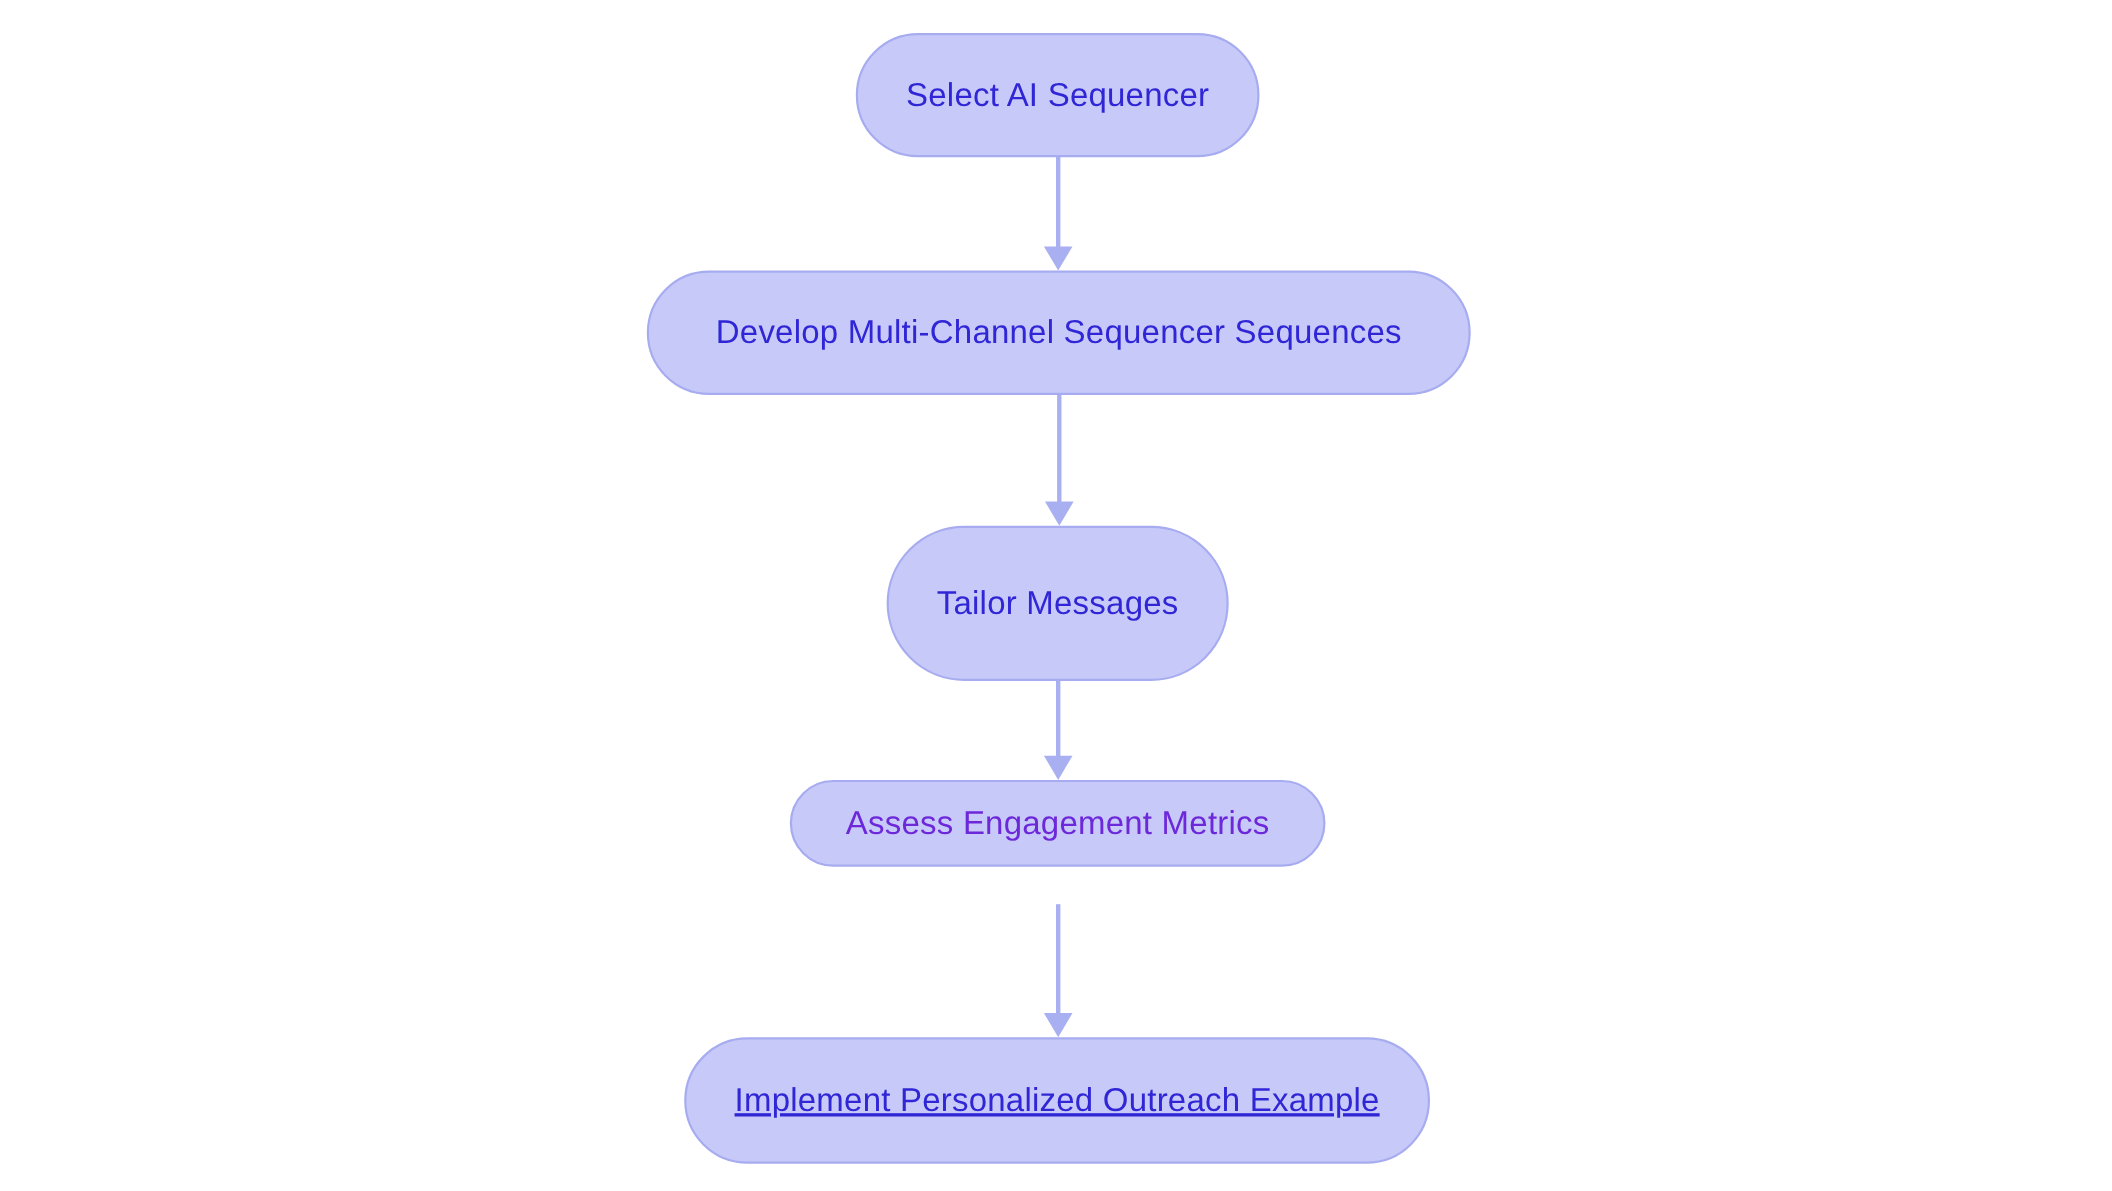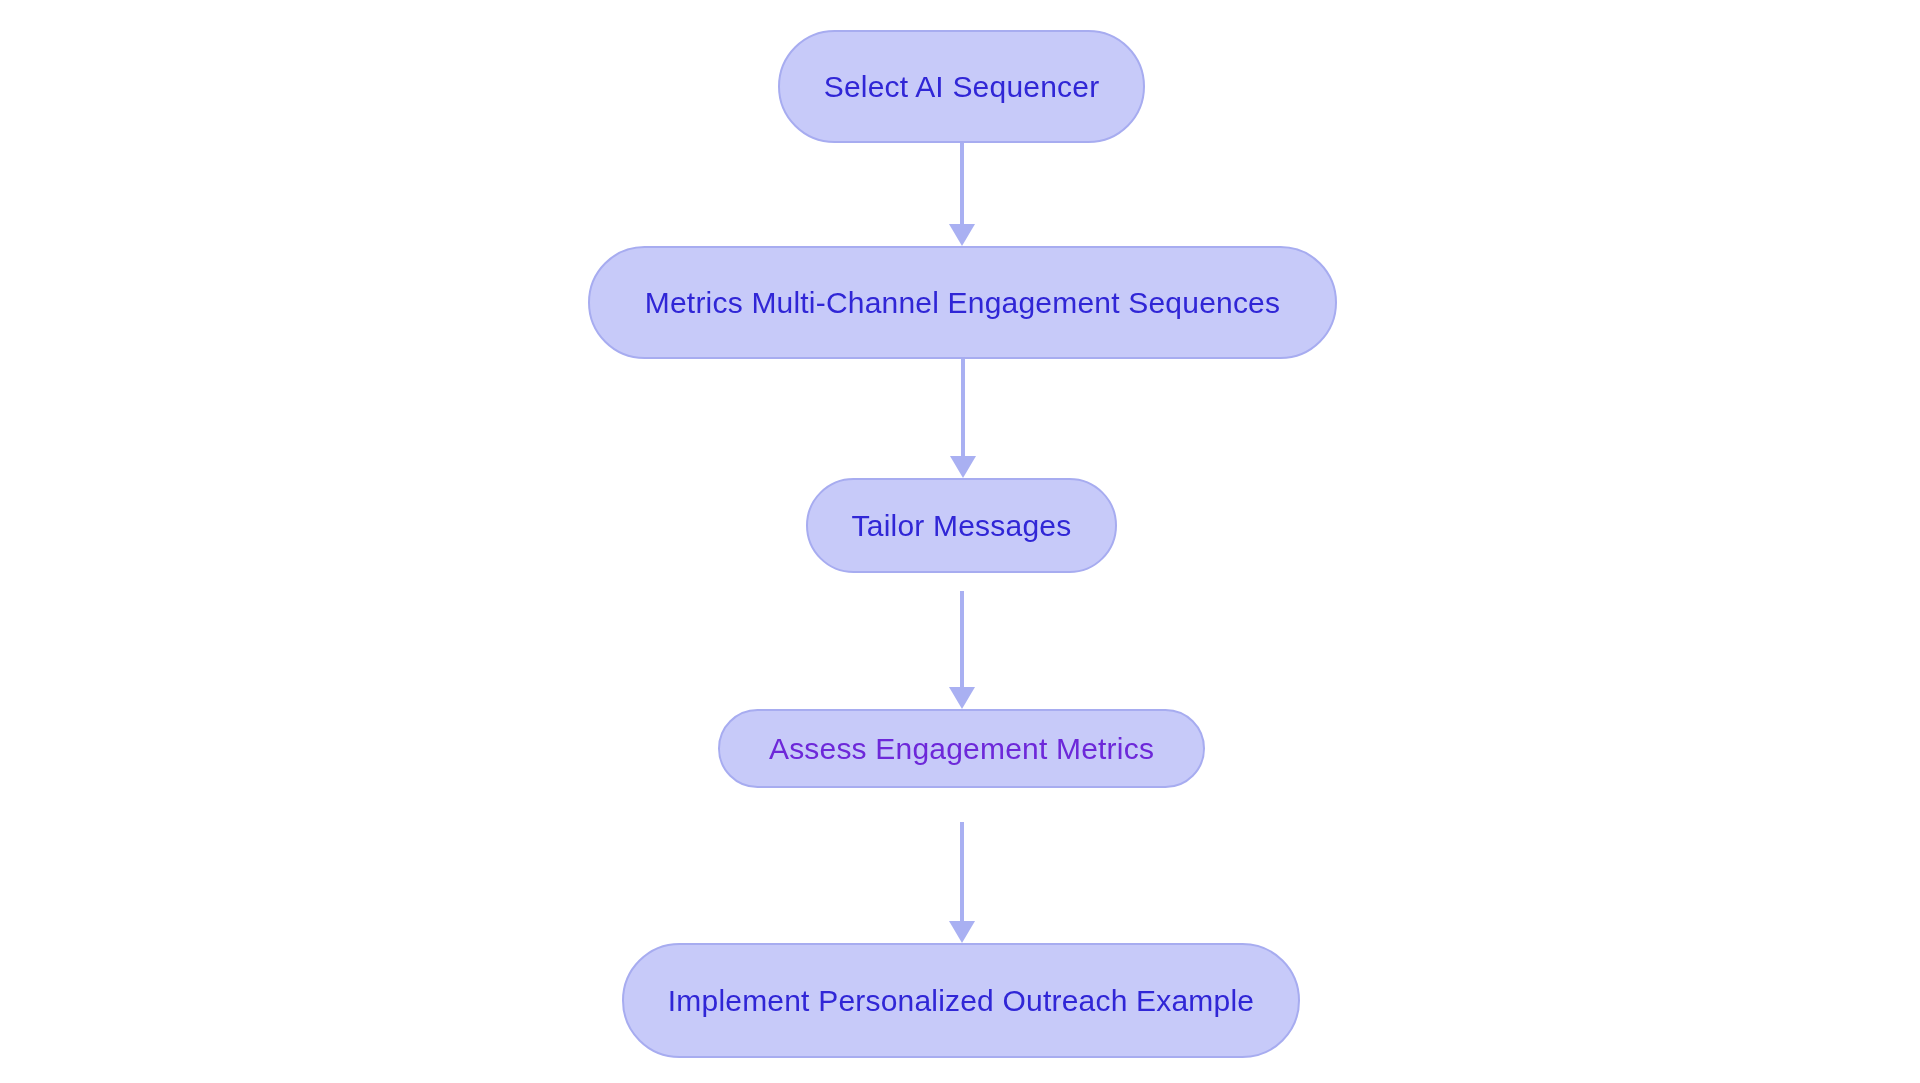--- a/index.html
+++ b/index.html
@@ -79,26 +79,26 @@
         <line class="connector-line" x1="962" y1="822" x2="962" y2="923" stroke="#a9b0f2"></line>
         <polygon class="connector-head" points="949,921 975,921 962,943" fill="#a9b0f2"></polygon>
       </g>
     </svg>
 
   <div id="node-layer">
       <div class="node" style="left: 778px; top: 30px; width: 367px; height: 113px; background: rgb(199, 202, 249); border-color: rgb(167, 172, 240); color: rgb(48, 38, 214);">
         <span class="node-label">Select AI Sequencer</span>
       </div>
       <div class="node" style="left: 588px; top: 246px; width: 749px; height: 113px; background: rgb(199, 202, 249); border-color: rgb(167, 172, 240); color: rgb(48, 38, 214);">
-        <span class="node-label">Metrics Multi-Channel Engagement Sequences</span>
+        <span class="node-label">Develop Multi-Channel Sequencer Sequences</span>
       </div>
-      <div class="node" style="left: 806px; top: 478px; width: 311px; height: 95px; background: rgb(199, 202, 249); border-color: rgb(167, 172, 240); color: rgb(48, 38, 214);">
+      <div class="node" style="left: 806px; top: 478px; width: 311px; height: 141px; background: rgb(199, 202, 249); border-color: rgb(167, 172, 240); color: rgb(48, 38, 214);">
         <span class="node-label">Tailor Messages</span>
       </div>
       <div class="node" style="left: 718px; top: 709px; width: 487px; height: 79px; background: rgb(199, 202, 249); border-color: rgb(167, 172, 240); color: #6d28d9;">
         <span class="node-label">Assess Engagement Metrics</span>
       </div>
-      <div class="node" style="left: 622px; top: 943px; width: 678px; height: 115px; background: rgb(199, 202, 249); border-color: rgb(167, 172, 240); color: rgb(48, 38, 214);">
+      <div class="node" style="left: 622px; top: 943px; width: 678px; height: 115px; background: rgb(199, 202, 249); border-color: rgb(167, 172, 240); color: rgb(48, 38, 214); text-decoration: underline;">
         <span class="node-label">Implement Personalized Outreach Example</span>
       </div>
     </div>
 
 </div>
 
 </body></html>

